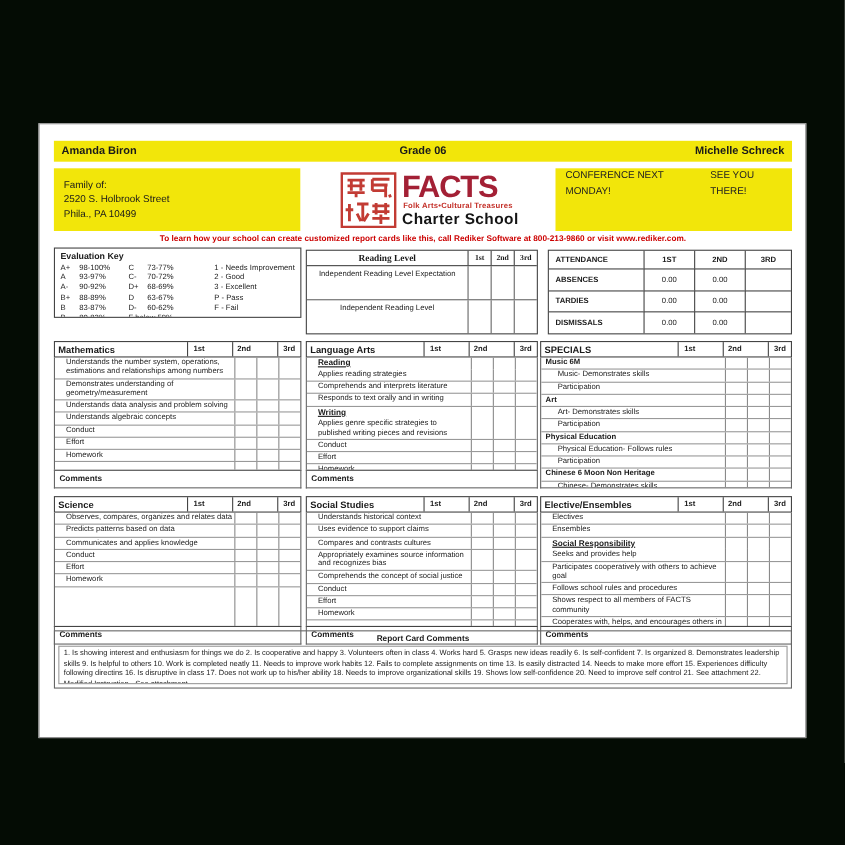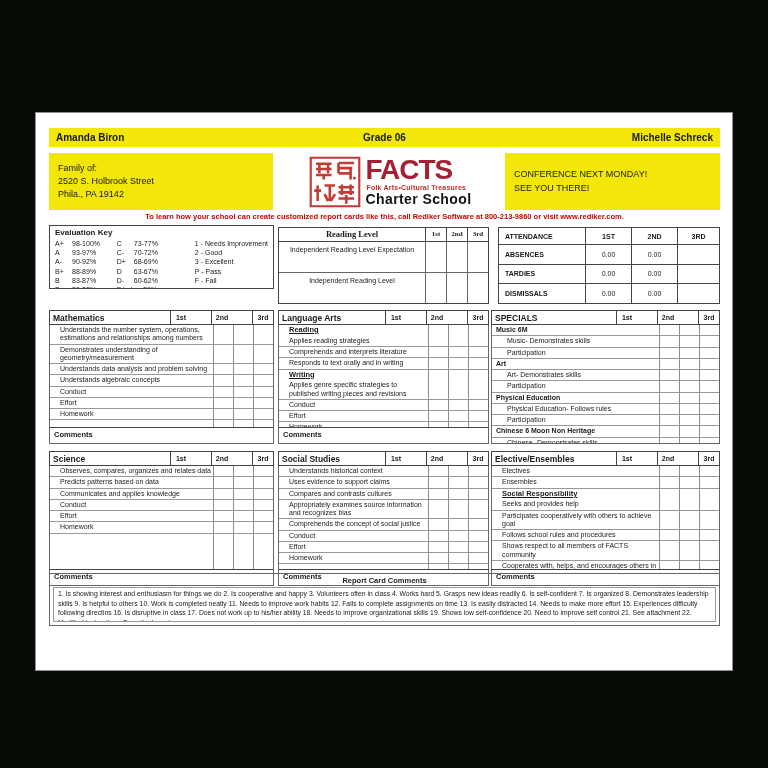--- a/index.html
+++ b/index.html
@@ -14,21 +14,21 @@
   
   .name-bar{position:absolute; left:13px; top:15px; width:671px; height:19px; background:var(--yellow);
     display:flex; align-items:center; justify-content:space-between; padding:0 7px; font-size:10px; font-weight:bold;}
   .name-bar .mid{position:absolute; left:0; right:0; text-align:center;}
   .name-bar span{position:relative;}
 
   
   .family-box{position:absolute; left:13px; top:40px; width:224px; height:57px; background:var(--yellow);
     display:flex; flex-direction:column; justify-content:center; padding-left:9px; font-size:9px; line-height:1.45;}
   .conference-box{position:absolute; left:469px; top:40px; width:215px; height:57px; background:var(--yellow);
-    display:flex; flex-direction:column; justify-content:center; padding-left:9px; font-size:9px; line-height:1.5; color:#222;}
+    display:flex; flex-direction:row; justify-content:center; padding-left:9px; font-size:9px; line-height:1.5; color:#222;}
   .logo-box{position:absolute; left:245px; top:38px; width:218px; height:61px; background:#fff;
     display:flex; align-items:center; justify-content:center; gap:5px;}
   .logo-text{display:flex; flex-direction:column; line-height:1;}
   .logo-acronym{font-size:28px; font-weight:bold; color:var(--facts-red); letter-spacing:-1px; line-height:0.95;}
   .logo-tagline{font-size:7px; font-weight:bold; color:#c32f28; margin:1px 0 1px 1px; letter-spacing:0.2px;}
   .logo-school{font-size:14px; font-weight:bold; color:#141414; letter-spacing:0.4px;}
 
   .promo{position:absolute; left:13px; top:99px; width:671px; text-align:center; font-size:7.5px; font-weight:bold; color:var(--promo-red);}
 
   
@@ -92,21 +92,21 @@
 
   <div class="name-bar">
     <span class="mid">Grade 06</span>
     <span>Amanda Biron</span>
     <span>Michelle Schreck</span>
   </div>
 
   <div class="family-box">
     <div>Family of:</div>
     <div>2520 S. Holbrook Street</div>
-    <div>Phila., PA  19142</div>
+    <div>Phila., PA  10499</div>
   </div>
 
   <div class="logo-box">
     <svg class="seal" width="52" height="52" viewBox="0 0 60 60">
       <g stroke="#c23b34" stroke-width="3" fill="none">
         <path d="M2 2 H58 V58 H2 Z" stroke-width="2.5"></path>
 
         <path d="M8 9 H26 M8 15 H26 M12 9 V20 M22 9 V20 M8 22 H26 M17 22 V27"></path>
 
         <path d="M34 8 H52 M34 8 V20 M34 14 H50 M34 20 H48 M48 14 V27 M52 24 L53 27"></path>

